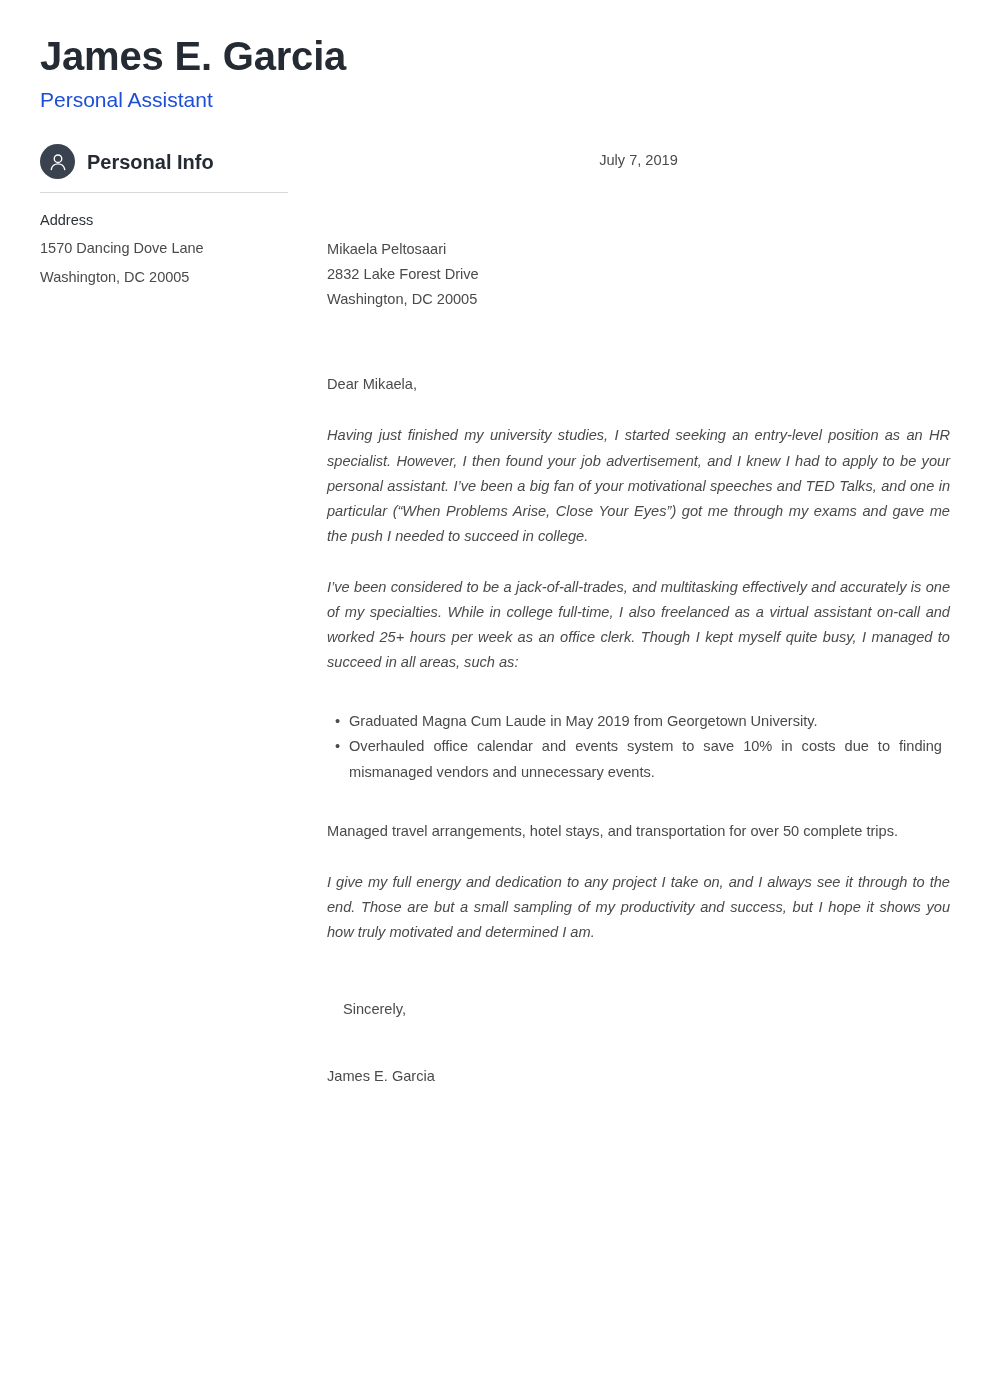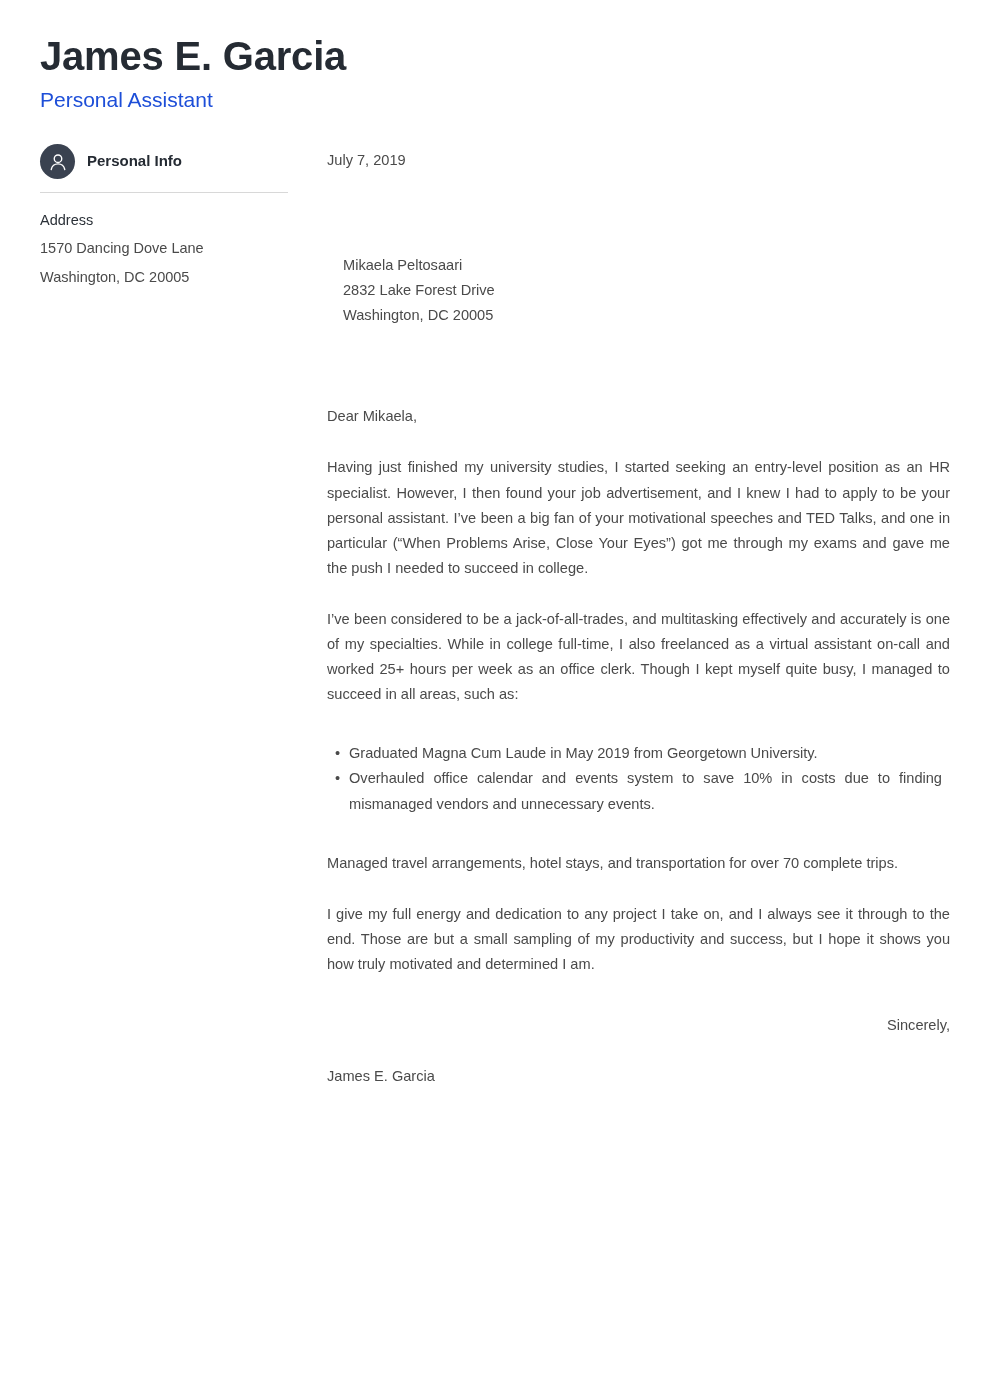--- a/index.html
+++ b/index.html
@@ -64,21 +64,21 @@
     height: 35px;
     border-radius: 50%;
     background: #3a4250;
     display: flex;
     align-items: center;
     justify-content: center;
     flex: 0 0 auto;
   }
   .section-icon svg { display: block; }
   .section-title {
-    font-size: 15px;
+    font-size: 20px;
     font-weight: bold;
     color: #252b33;
     line-height: 1.1;
   }
   .section-rule {
     margin-top: 13px;
     border: 0;
     border-top: 1px solid #d8d8d8;
     width: 248px;
   }
@@ -101,36 +101,38 @@
     position: absolute;
     left: 327px;
     top: 148px;
     width: 623px;
     font-size: 14.6px;
     color: #4a4a4a;
     line-height: 1.72;
   }
   .letter-date {
     margin: 0;
+    text-align: center;
   }
   .recipient {
-    margin: 16px;
+    margin: 0;
     padding-top: 64px;
   }
   .recipient div { line-height: 1.72; }
 
   .salutation {
     margin: 0;
     padding-top: 60px;
   }
   .para {
     margin: 0;
     padding-top: 26px;
     text-align: justify;
     text-justify: inter-word;
+    font-style: italic;
   }
   .para-plain {
     margin: 0;
     padding-top: 26px;
   }
 
   ul.bullets {
     margin: 8px;
     padding: 26px 0 0 0;
     list-style: none;
@@ -144,23 +146,22 @@
   }
   ul.bullets li::before {
     content: "•";
     position: absolute;
     left: 0;
     top: 0;
     color: #4a4a4a;
   }
 
   .closing {
-    margin: 0;
+    margin: 16px;
     padding-top: 36px;
-    text-align: right;
   }
   .signature {
     margin: 0;
     padding-top: 26px;
   }
   .postscript {
     margin: 0;
     padding-top: 49px;
     text-align: justify;
     text-justify: inter-word;
@@ -206,21 +207,21 @@
 
     <p class="para">Having just finished my university studies, I started seeking an entry-level position as an HR specialist. However, I then found your job advertisement, and I knew I had to apply to be your personal assistant. I’ve been a big fan of your motivational speeches and TED Talks, and one in particular (“When Problems Arise, Close Your Eyes”) got me through my exams and gave me the push I needed to succeed in college.</p>
 
     <p class="para">I’ve been considered to be a jack-of-all-trades, and multitasking effectively and accurately is one of my specialties. While in college full-time, I also freelanced as a virtual assistant on-call and worked 25+ hours per week as an office clerk. Though I kept myself quite busy, I managed to succeed in all areas, such as:</p>
 
     <ul class="bullets">
       <li>Graduated Magna Cum Laude in May 2019 from Georgetown University.</li>
       <li>Overhauled office calendar and events system to save 10% in costs due to finding mismanaged vendors and unnecessary events.</li>
     </ul>
 
-    <p class="para-plain">Managed travel arrangements, hotel stays, and transportation for over 70 complete trips.</p>
+    <p class="para-plain">Managed travel arrangements, hotel stays, and transportation for over 50 complete trips.</p>
 
     <p class="para">I give my full energy and dedication to any project I take on, and I always see it through to the end. Those are but a small sampling of my productivity and success, but I hope it shows you how truly motivated and determined I am.</p>
 
 
     <p class="closing">Sincerely,</p>
 
     <p class="signature">James E. Garcia</p>
 
 
   </div>

